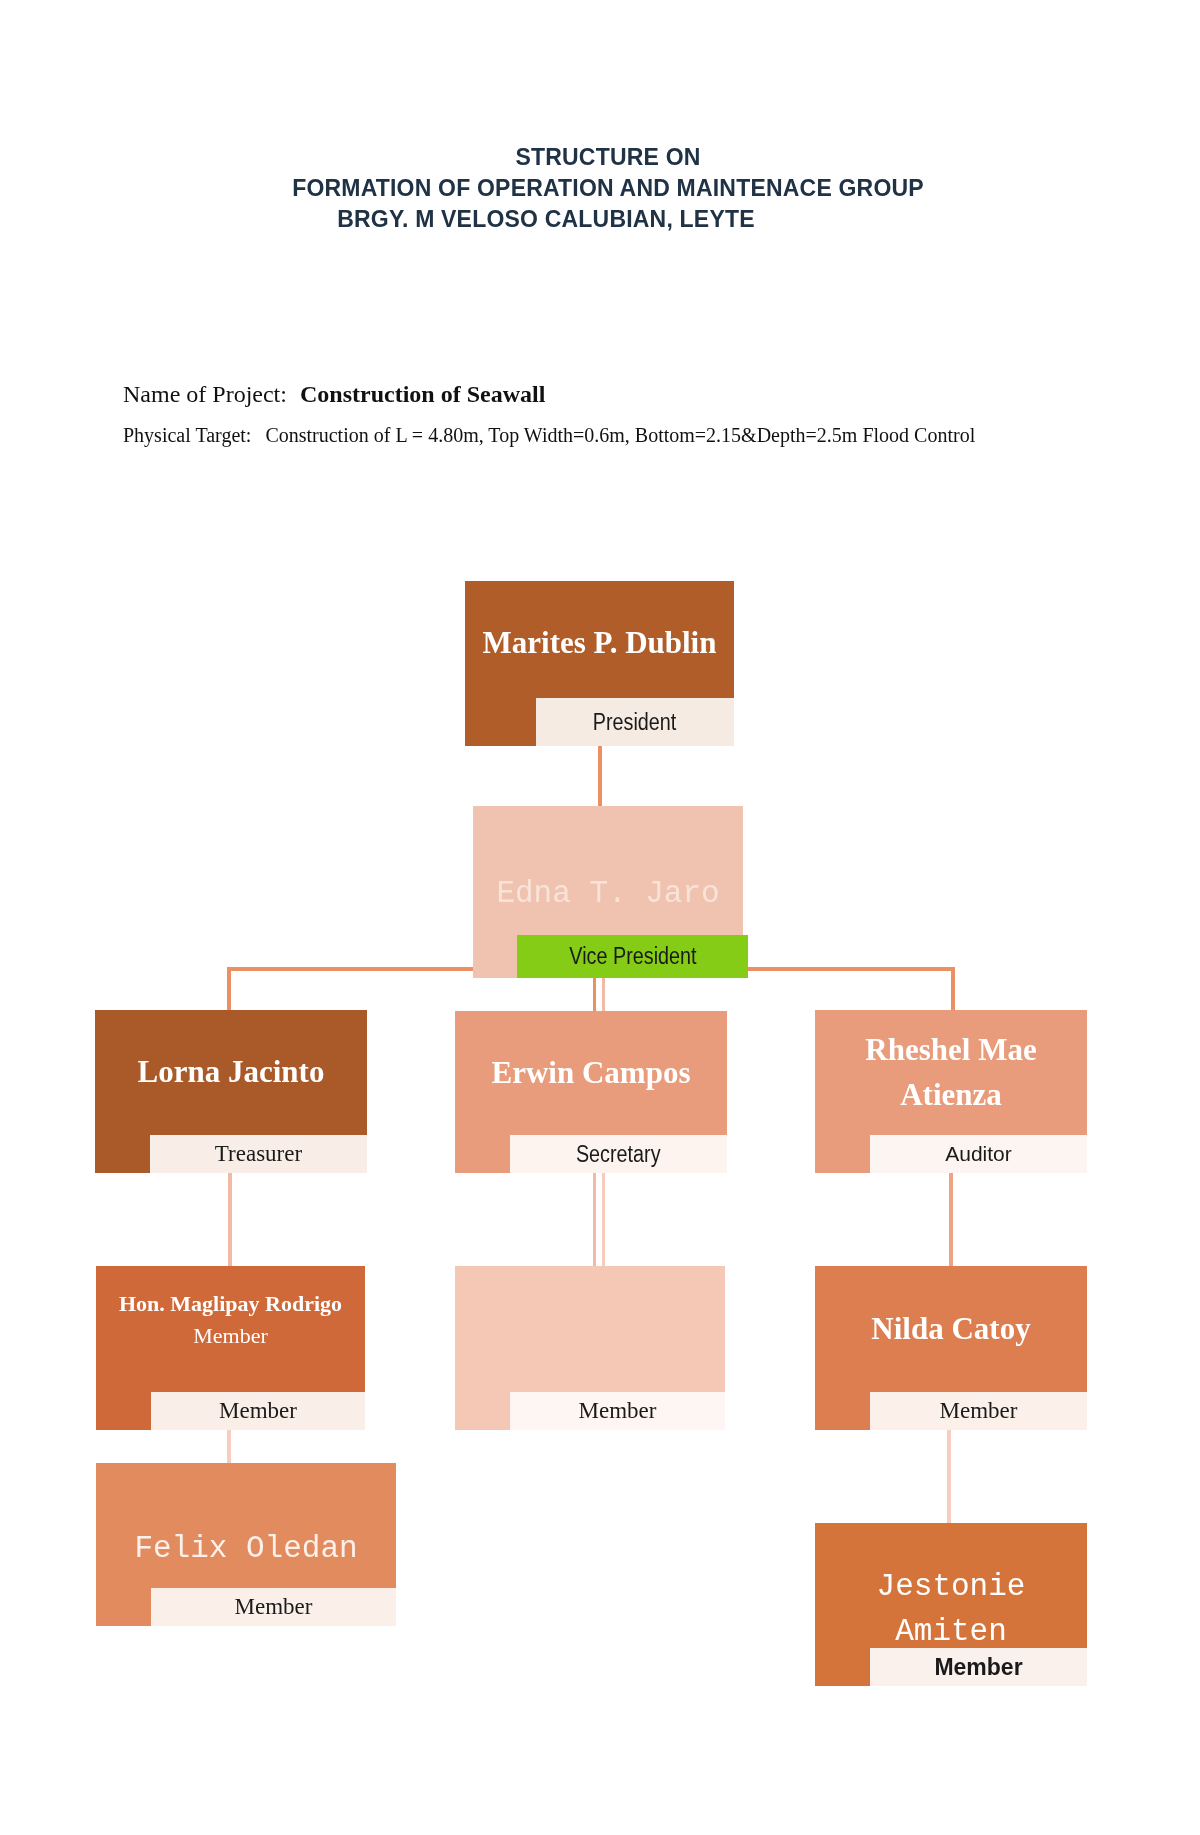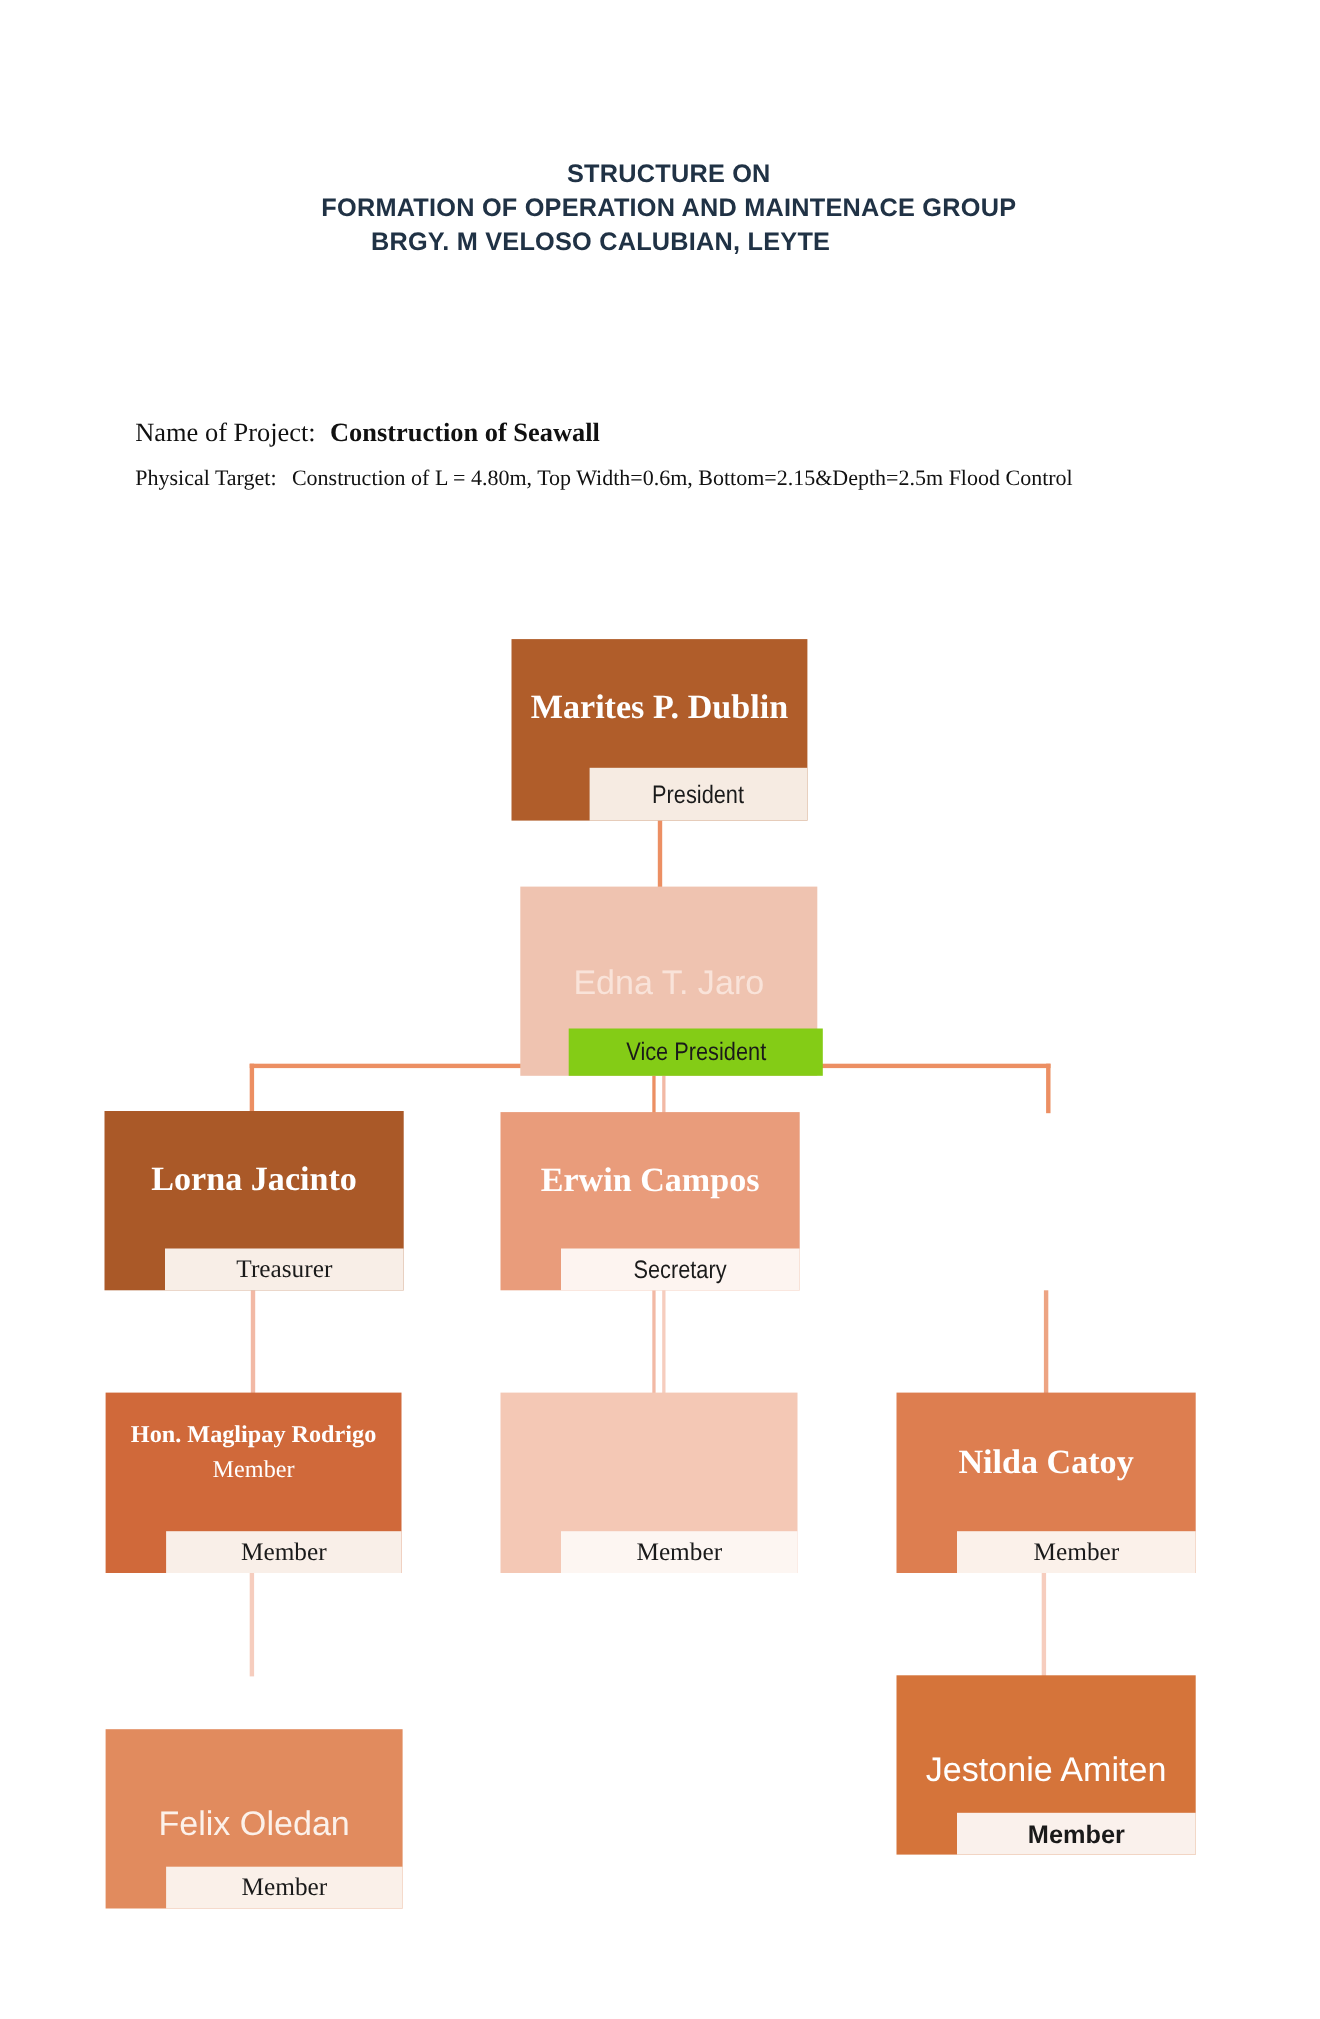--- a/index.html
+++ b/index.html
@@ -23,21 +23,21 @@
   
   .connector{position:absolute;z-index:1;}
   .node{position:absolute;z-index:2;}
   .node .name{position:absolute;left:6px;right:6px;top:0;bottom:38px;
               display:flex;flex-direction:column;align-items:center;justify-content:center;
               text-align:center;font-size:31px;color:#fff;line-height:1.45;}
   .node .strip{position:absolute;left:55px;right:0;bottom:0;height:38px;
                display:flex;align-items:center;justify-content:center;
                color:#1a1a1a;}
   .f-serif-b{font-family:"Liberation Serif",serif;font-weight:700;}
-  .f-serif{font-family:Liberation Sans, sans-serif;font-weight:400;margin-top:48px;}
+  .f-serif{font-family:Liberation Mono, monospace;font-weight:400;margin-top:48px;}
   .f-sans-b{font-family:"Liberation Sans",sans-serif;font-weight:700;}
   .r-narrow{font-family:"Liberation Sans",sans-serif;font-size:23px;transform:scaleX(.86);}
   .r-serif{font-family:"Liberation Serif",serif;font-size:23px;}
   .r-sans{font-family:"Liberation Sans",sans-serif;font-size:21px;}
 
   .n-president .strip{left:71px;height:48px;}
   .n-president .name{bottom:41px;}
   .n-vp .strip{left:44px;right:-5px;height:43px;}
   .n-vp .name{bottom:43px;}
   .subtitle{font-weight:400;font-size:22px;}
@@ -98,20 +98,26 @@
     </div>
   </div>
 
   <div class="node" style="left: 455px; top: 1011px; width: 272px; height: 162px; background-color: rgb(233, 156, 123);">
     <div class="name f-serif-b" style="color: rgb(255, 255, 255);">Erwin Campos</div>
     <div class="strip" style="background-color: rgb(253, 244, 240);">
       <span class="r-narrow">Secretary</span>
     </div>
   </div>
 
+  <div class="node" style="left: 815px; top: 1010px; width: 272px; height: 163px; background-color: rgb(233, 156, 123);">
+    <div class="name f-serif-b" style="color: rgb(255, 255, 255);">Rheshel Mae Atienza</div>
+    <div class="strip" style="background-color: rgb(253, 245, 242);">
+      <span class="r-sans">Auditor</span>
+    </div>
+  </div>
 
   <div class="node" style="left: 96px; top: 1266px; width: 269px; height: 164px; background-color: rgb(208, 105, 58);">
     <div class="name f-serif-b" style="font-size: 22px; justify-content: flex-start; padding-top: 22px; color: rgb(255, 255, 255); align-items: center;">
       <div>Hon. Maglipay Rodrigo</div>
       <div class="subtitle">Member</div>
     </div>
     <div class="strip" style="background-color: rgb(249, 239, 232);">
       <span class="r-serif">Member</span>
     </div>
   </div>
@@ -122,21 +128,21 @@
     </div>
   </div>
 
   <div class="node" style="left: 815px; top: 1266px; width: 272px; height: 164px; background-color: rgb(221, 126, 80);">
     <div class="name f-serif-b" style="color: rgb(255, 255, 255);">Nilda Catoy</div>
     <div class="strip" style="background-color: rgb(251, 241, 234);">
       <span class="r-serif">Member</span>
     </div>
   </div>
 
-  <div class="node" style="left: 96px; top: 1572px; width: 270px; height: 163px; background-color: rgb(225, 139, 94);">
+  <div class="node" style="left: 96px; top: 1463px; width: 300px; height: 163px; background-color: rgb(225, 139, 94);">
     <div class="name f-serif" style="color: rgb(252, 241, 234);">Felix Oledan</div>
     <div class="strip" style="background-color: rgb(250, 240, 233);">
       <span class="r-serif">Member</span>
     </div>
   </div>
 
   <div class="node" style="left: 815px; top: 1523px; width: 272px; height: 163px; background-color: rgb(213, 116, 58);">
     <div class="name f-serif" style="color: rgb(255, 255, 255);">Jestonie Amiten</div>
     <div class="strip" style="background-color: rgb(250, 241, 236);">
       <span class="r-sans" style="font-weight:600;font-size:23px;">Member</span>

